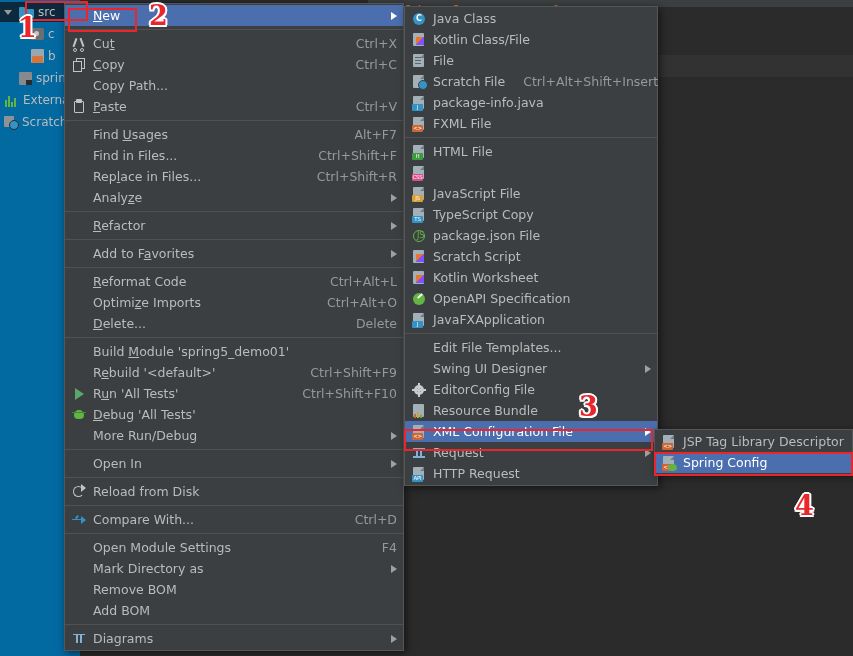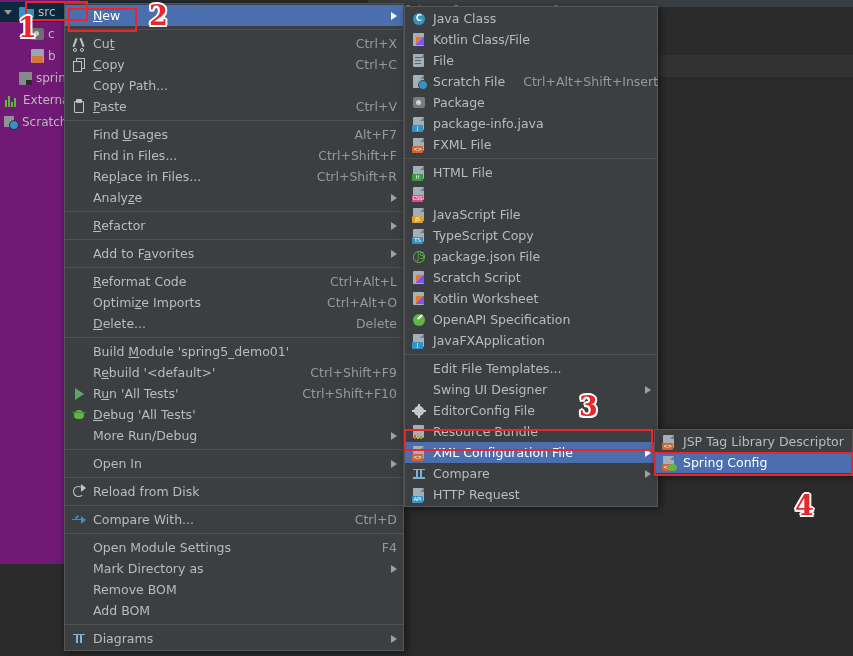--- a/index.html
+++ b/index.html
@@ -45,22 +45,22 @@
   .editor-topbar {
     position: absolute;
     left: 368px; top: 0; width: 485px; height: 7px;
     background: #3c3f41;
   }
 
   
   .tree {
     position: absolute;
     left: 0; top: 0;
-    width: 80px; height: 564px;
-    background: #701a75;
+    width: 80px; height: 656px;
+    background: #0369a1;
   }
   .tree-row {
     position: absolute;
     left: 0;
     height: 20px;
     width: 200px;
     display: flex;
     align-items: center;
     font-size: 12px;
     color: #bbbbbb;
@@ -487,27 +487,20 @@
       <div class="mi">
         <span class="mi-icon">
           <span class="g gi-doc fold"></span>
           <span class="g" style="left:7px;top:6px;width:8px;height:8px;border-radius:50%;background:#3592c4;border:1px solid #3c3f41;"></span>
         </span>
         <span class="mi-label">Scratch File</span>
         <span class="mi-accel">Ctrl+Alt+Shift+Insert</span>
       </div>
       <div class="mi">
         <span class="mi-icon">
-          <span class="g" style="left:2px;top:2px;width:12px;height:11px;background:#777c80;border-radius:2px;"></span>
-          <span class="g" style="left:5px;top:5px;width:5px;height:5px;border-radius:50%;background:#cfd3d6;"></span>
-        </span>
-        <span class="mi-label">Package</span>
-      </div>
-      <div class="mi">
-        <span class="mi-icon">
           <span class="g gi-doc fold"></span>
           <span class="gi-badge" style="background:#3592c4">J</span>
         </span>
         <span class="mi-label">package-info.java</span>
       </div>
       <div class="mi">
         <span class="mi-icon">
           <span class="g gi-doc fold"></span>
           <span class="gi-badge" style="background:#cc6633">&lt;&gt;</span>
         </span>
@@ -612,21 +605,21 @@
         <span class="mi-label">XML Configuration File</span>
         <span class="mi-arrow"></span>
       </div>
       <div class="mi">
         <span class="mi-icon">
           <span class="g" style="left:2px;top:3px;width:12px;height:1.5px;background:#7fb3d5;"></span>
           <span class="g" style="left:2px;bottom:3px;width:12px;height:1.5px;background:#7fb3d5;"></span>
           <span class="g" style="left:5px;top:3px;width:1.5px;height:9px;background:#7fb3d5;"></span>
           <span class="g" style="left:9px;top:3px;width:1.5px;height:9px;background:#7fb3d5;"></span>
         </span>
-        <span class="mi-label">Compare</span>
+        <span class="mi-label">Request</span>
         <span class="mi-arrow"></span>
       </div>
       <div class="mi">
         <span class="mi-icon">
           <span class="g gi-doc fold"></span>
           <span class="gi-badge" style="background:#3592c4">API</span>
         </span>
         <span class="mi-label">HTTP Request</span>
       </div>
     </div>

